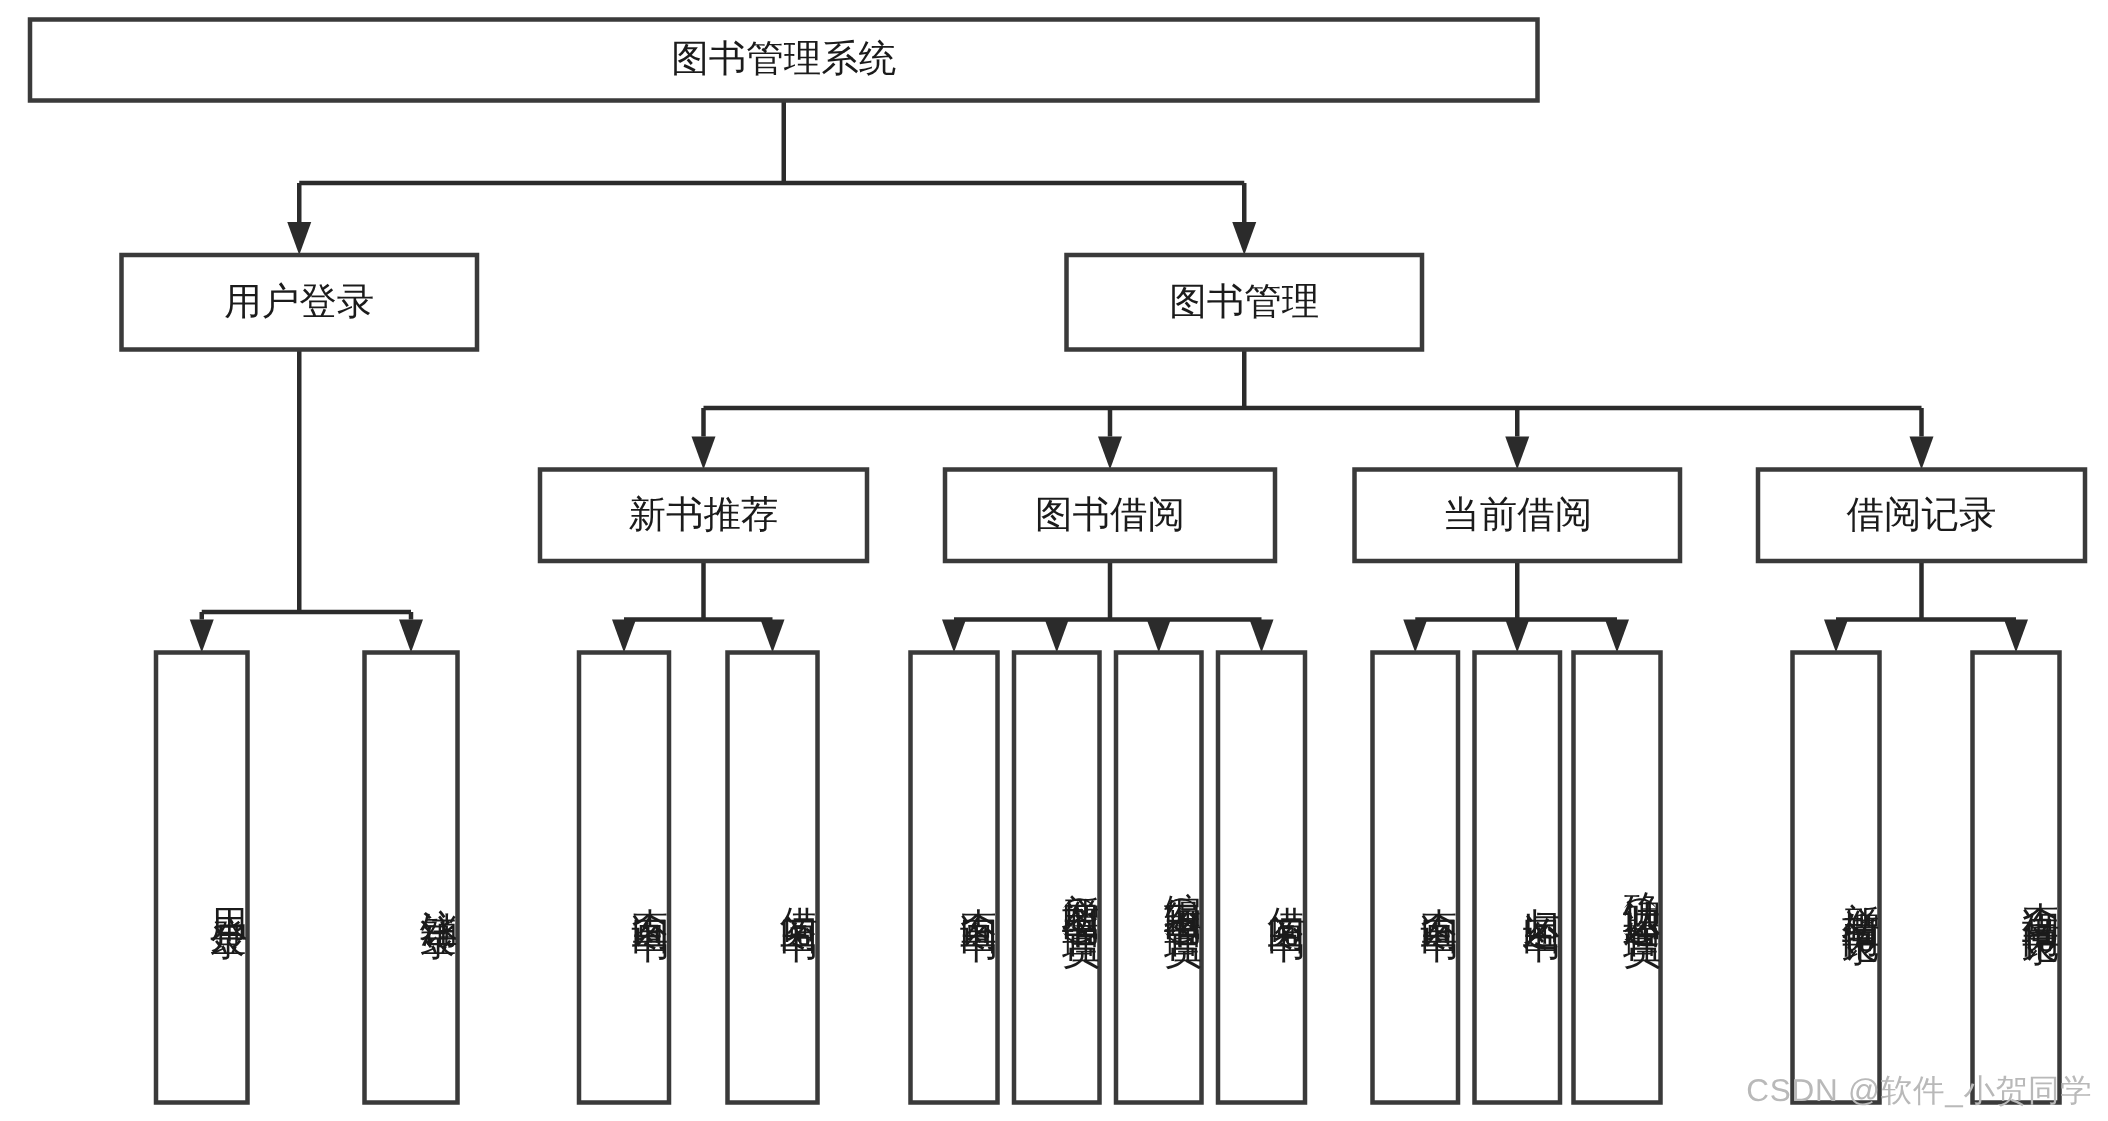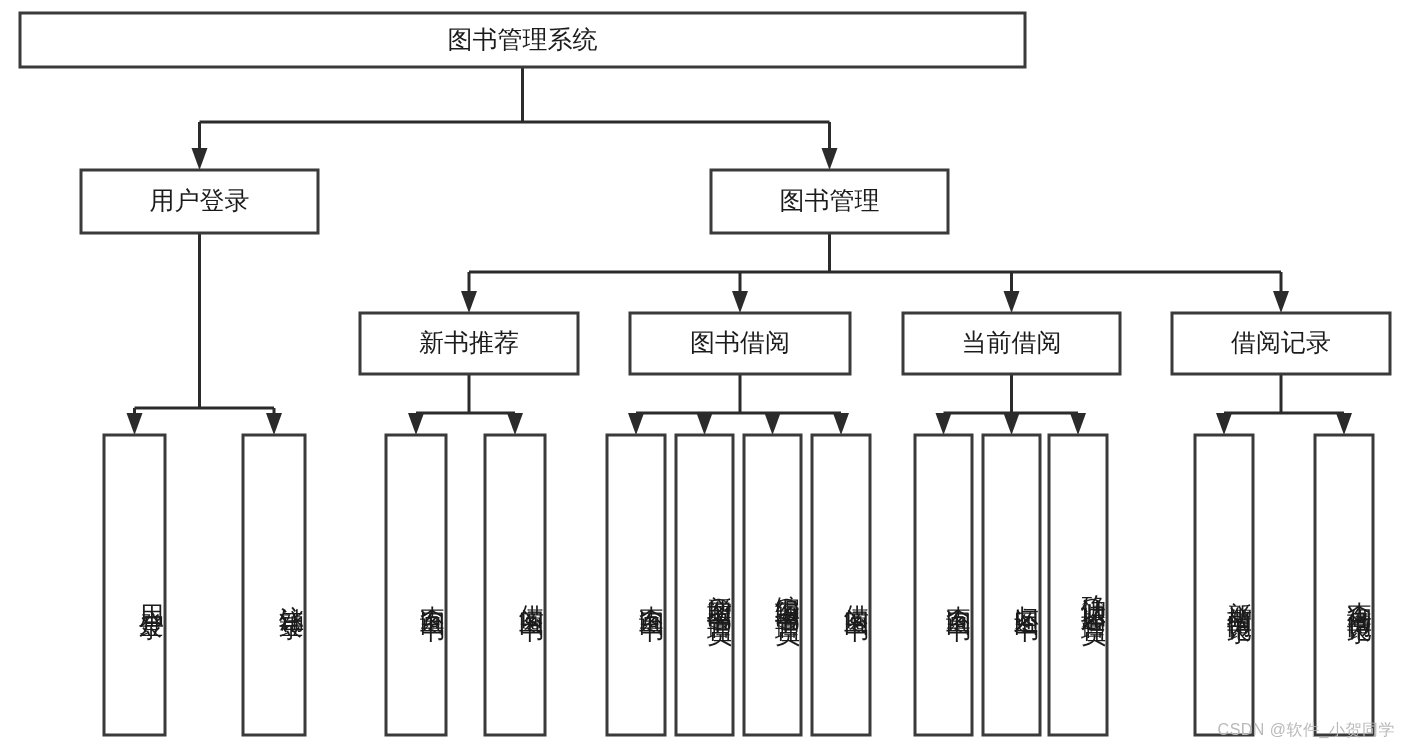--- a/index.html
+++ b/index.html
@@ -70,21 +70,21 @@
     white-space: nowrap;
     display: block;
     width: 100%;
     text-align: left;
   }
   .watermark {
     position: absolute;
     right: 10px;
     bottom: 6px;
     font-family: "Liberation Sans", "DejaVu Sans", sans-serif;
-    font-size: 16px;
+    font-size: 21px;
     color: #b9b9b9;
     letter-spacing: 0.5px;
     user-select: none;
     white-space: nowrap;
   }
 </style>
 </head>
 <body>
 
 <div id="diagram-root">

